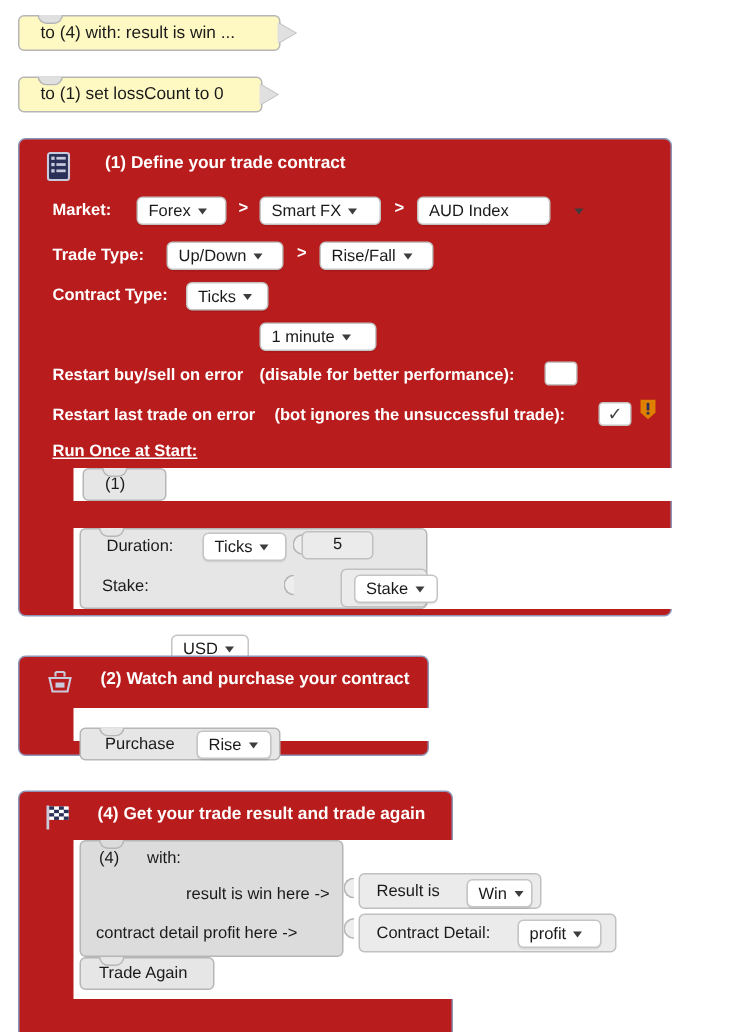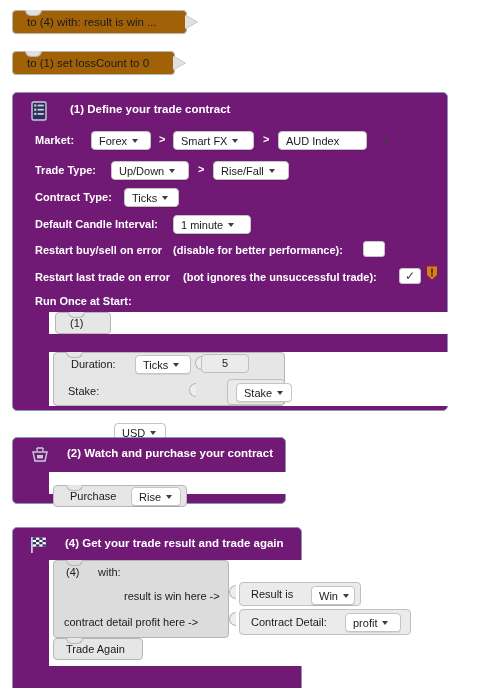--- a/index.html
+++ b/index.html
@@ -13,21 +13,21 @@
   #canvas {
     position: relative;
     width: 489px;
     height: 688px;
     background: #ffffff;
   }
 
   
   .grey-stmt {
     position: absolute;
-    background: #a16207;
+    background: #fef9c3;
     border: 1px solid #b6b6b6;
     border-radius: 4px;
     color: #1a1a1a;
     font-size: 11.5px;
     line-height: 22px;
     padding: 0 10px 0 14px;
     height: 24px;
     white-space: nowrap;
   }
   
@@ -49,21 +49,21 @@
     width: 0; height: 0;
     border-top: 7px solid transparent;
     border-bottom: 7px solid transparent;
     border-left: 12px solid #e0e0e0;
     filter: drop-shadow(1px 0 0 #b6b6b6);
   }
 
   
   .navy-block {
     position: absolute;
-    background: #701a75;
+    background: #b91c1c;
     border: 1px solid #8e94b5;
     border-radius: 5px;
     color: #ffffff;
   }
   .navy-title {
     position: absolute;
     font-size: 11.5px;
     font-weight: bold;
     color: #ffffff;
     white-space: nowrap;
@@ -228,21 +228,20 @@
       <span>Rise/Fall</span>
       <span class="caret"></span>
     </div>
 
     <div class="navy-label" style="left:22px; top:98px;">Contract Type:</div>
     <div class="field" style="left:111px; top:95px; width:55px;">
       <span>Ticks</span>
       <span class="caret"></span>
     </div>
 
-    <div class="navy-label" style="left:22px; top:125px;">Default Candle Interval:</div>
     <div class="field" style="left:160px; top:122px; width:78px;">
       <span>1 minute</span>
       <span class="caret"></span>
     </div>
 
     <div class="navy-label" style="left:22px; top:151px;">Restart buy/sell on error</div>
     <div class="navy-label" style="left:160px; top:151px;">(disable for better performance):</div>
     <div class="checkbox" style="left:350px; top:148px;"></div>
 
     <div class="navy-label" style="left:22px; top:178px;">Restart last trade on error</div>
@@ -251,21 +250,21 @@
       <span class="tick">✓</span>
     </div>
     <span class="warn-icon" style="left:413px; top:173px;">
       <svg width="12" height="15" viewBox="0 0 12 15">
         <path d="M1 0.5 H11 V9 L6 13.5 L1 9 Z" fill="#e08000"></path>
         <rect x="5.1" y="2.6" width="1.8" height="5" fill="#2a3057"></rect>
         <rect x="5.1" y="8.6" width="1.8" height="1.8" fill="#2a3057"></rect>
       </svg>
     </span>
 
-    <div class="navy-label" style="left:22px; top:202px;">Run Once at Start:</div>
+    <div class="navy-label" style="left:22px; top:202px;text-decoration:underline;">Run Once at Start:</div>
 
     <div style="position:absolute; left:36px; top:219px; width:400px; height:22px; background:#ffffff;"></div>
     <div class="grey-nested lite" style="left:42px; top:219px; width:56px; height:22px;">
       <span class="gtext" style="left:14px; top:4px;">(1)</span>
     </div>
 
 
     <div style="position:absolute; left:36px; top:259px; width:400px; height:54px; background:#ffffff;"></div>
 
     <div class="grey-nested" style="left:40px; top:259px; width:232px; height:54px; background:#e6e6e6;">

